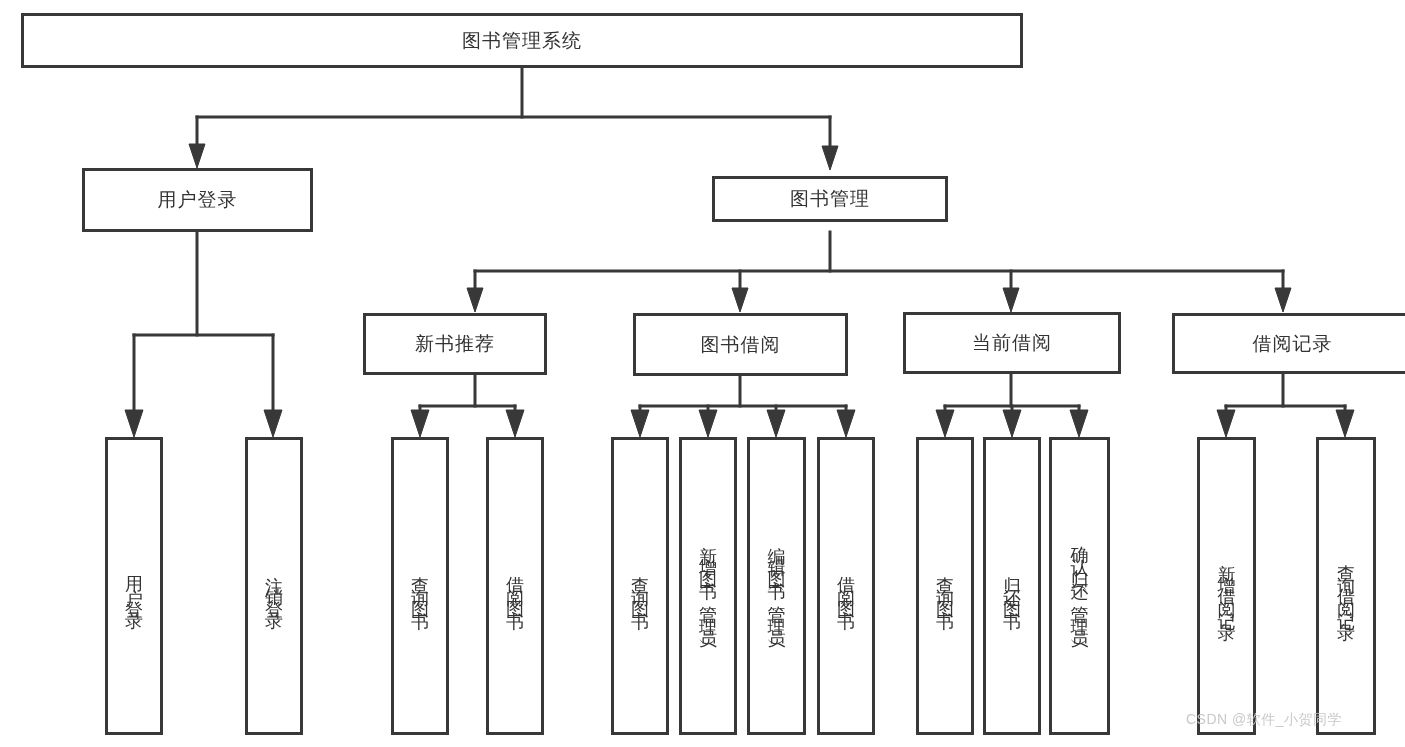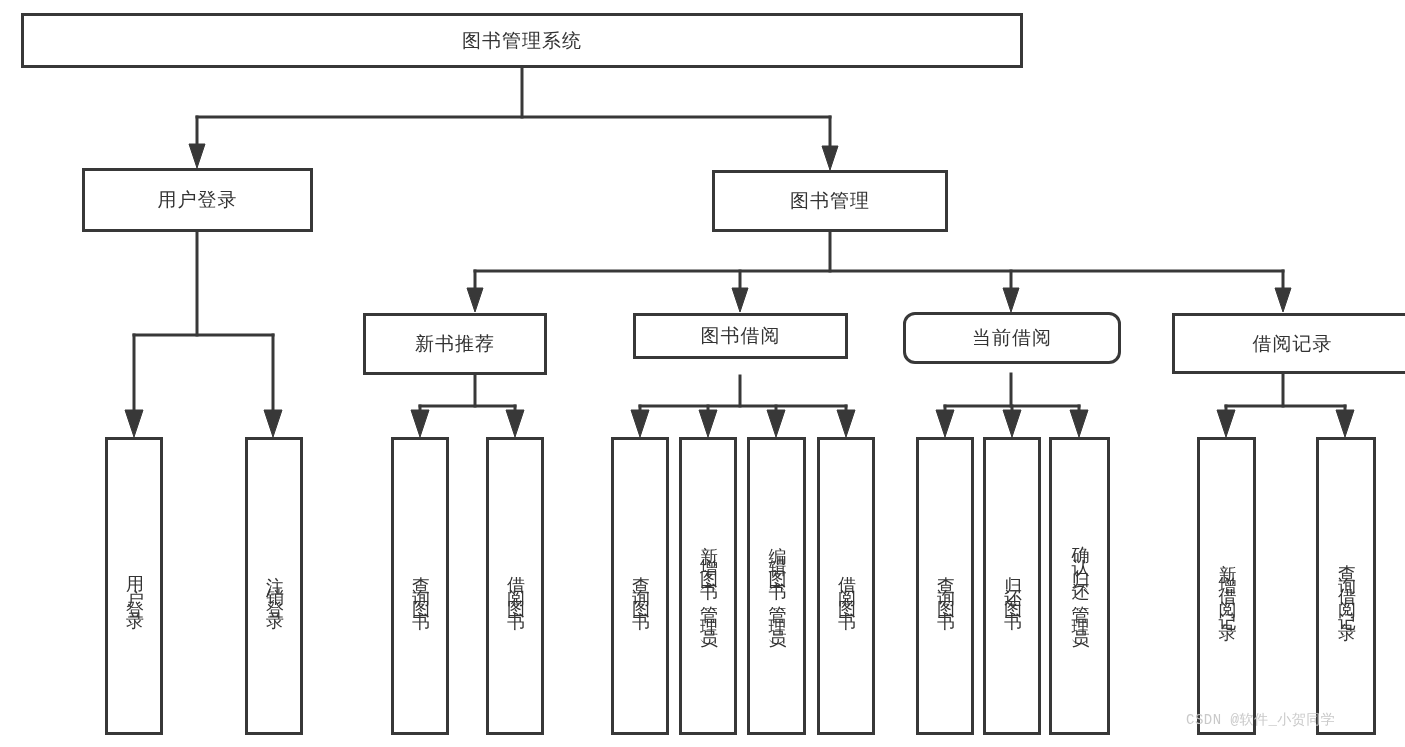--- a/index.html
+++ b/index.html
@@ -1,20 +1,20 @@
 <!DOCTYPE html>
 <html><head>
 <meta charset="utf-8">
 <style>
   html,body{margin:0;padding:0;background:#ffffff;}
   #canvas{
     position:relative;
     width:1405px;height:747px;
     background:#ffffff;
-    font-family:Liberation Mono, monospace;
+    font-family:Liberation Sans, sans-serif;
     color:#333333;
     overflow:hidden;
   }
   #wires{position:absolute;left:0;top:0;width:1405px;height:747px;}
   .node{
     position:absolute;
     box-sizing:border-box;
     border:3px solid #383838;
     background:#ffffff;
     display:flex;
@@ -118,31 +118,31 @@
     </g>
   </svg>
 
   <div class="node" style="left:21px;top:13px;width:1002px;height:55px;">
     <span>图书管理系统</span>
   </div>
 
   <div class="node" style="left:82px;top:168px;width:231px;height:64px;">
     <span>用户登录</span>
   </div>
-  <div class="node" style="left:712px;top:170px;width:236px;height:62px;">
+  <div class="node" style="left:712px;top:176px;width:236px;height:46px;">
     <span>图书管理</span>
   </div>
 
   <div class="node" style="left:363px;top:313px;width:184px;height:62px;">
     <span>新书推荐</span>
   </div>
-  <div class="node" style="left:633px;top:313px;width:215px;height:46px;">
+  <div class="node" style="left:633px;top:313px;width:215px;height:63px;">
     <span>图书借阅</span>
   </div>
-  <div class="node" style="left:903px;top:312px;width:218px;height:52px;border-radius:12px;">
+  <div class="node" style="left:903px;top:312px;width:218px;height:62px;">
     <span>当前借阅</span>
   </div>
   <div class="node" style="left:1172px;top:313px;width:241px;height:61px;">
     <span>借阅记录</span>
   </div>
 
   <div class="node leaf" style="left:105px;top:437px;width:58px;height:298px;">
     <span>用户登录</span>
   </div>
   <div class="node leaf" style="left:245px;top:437px;width:58px;height:298px;">

